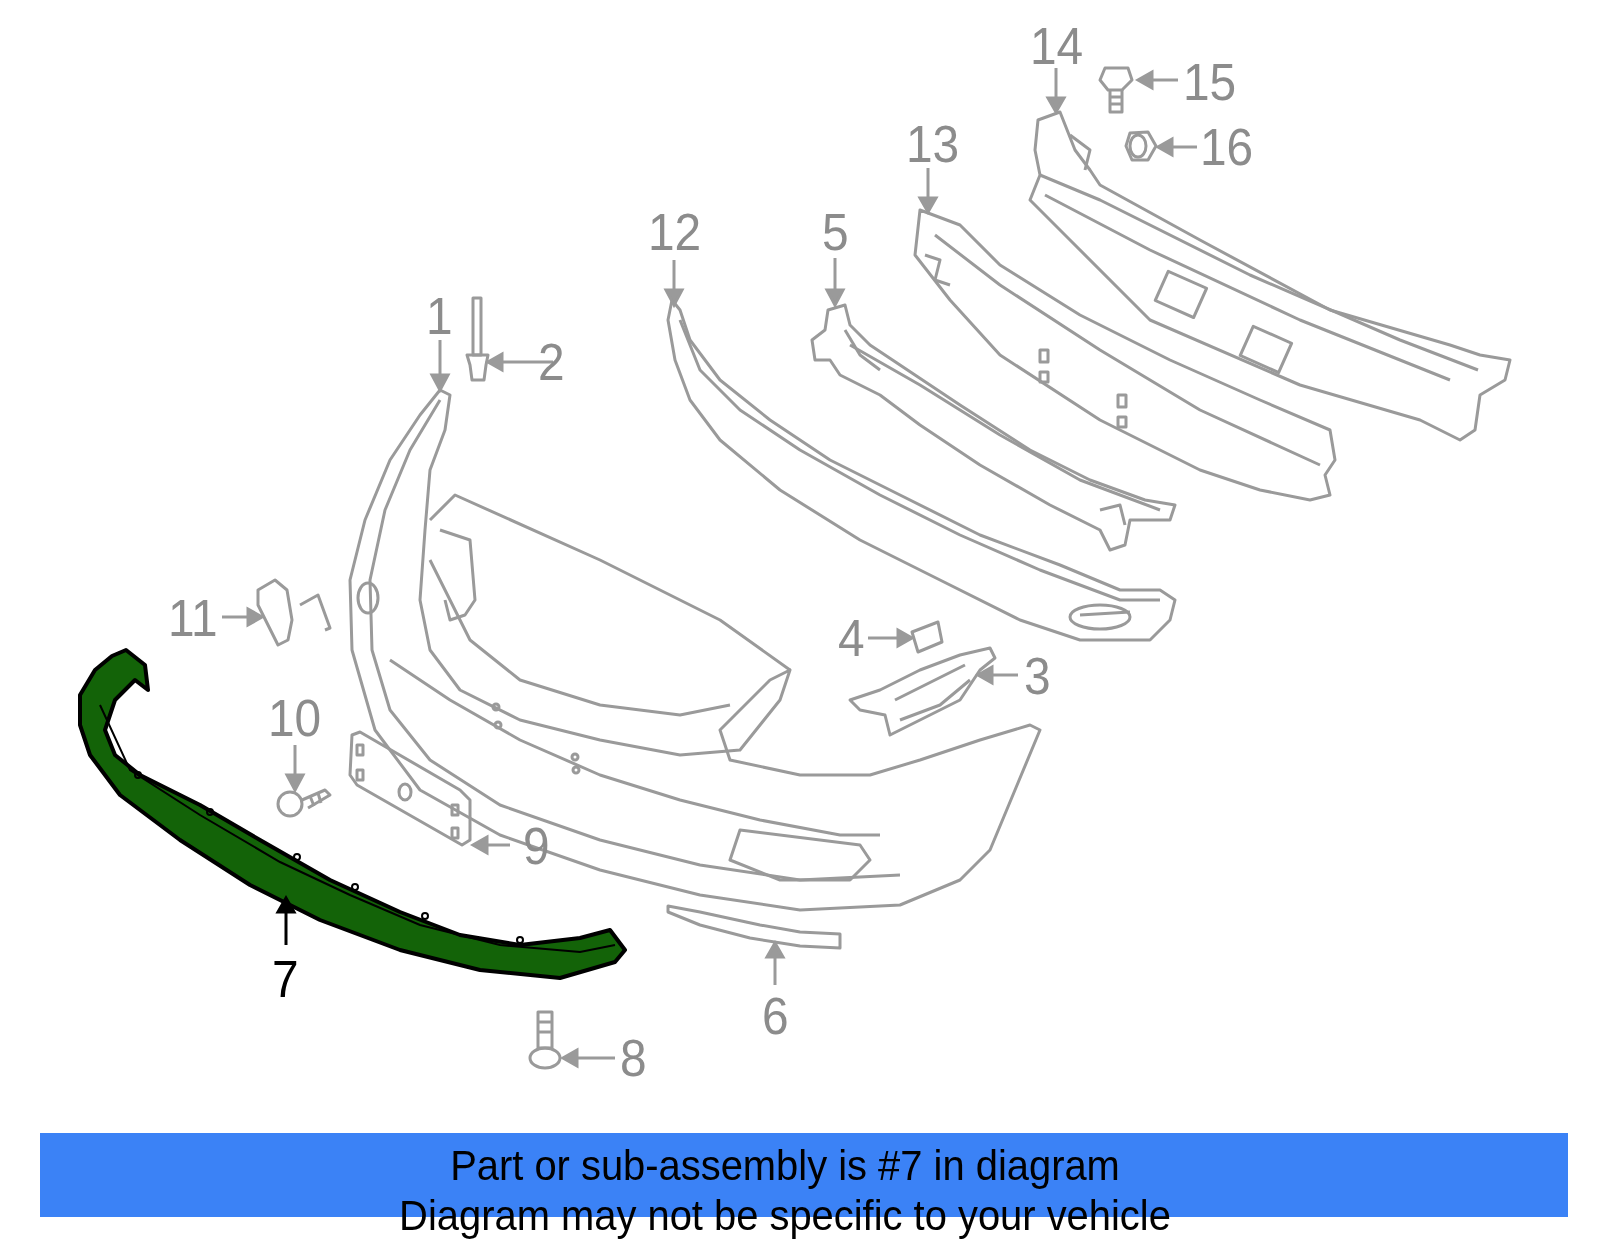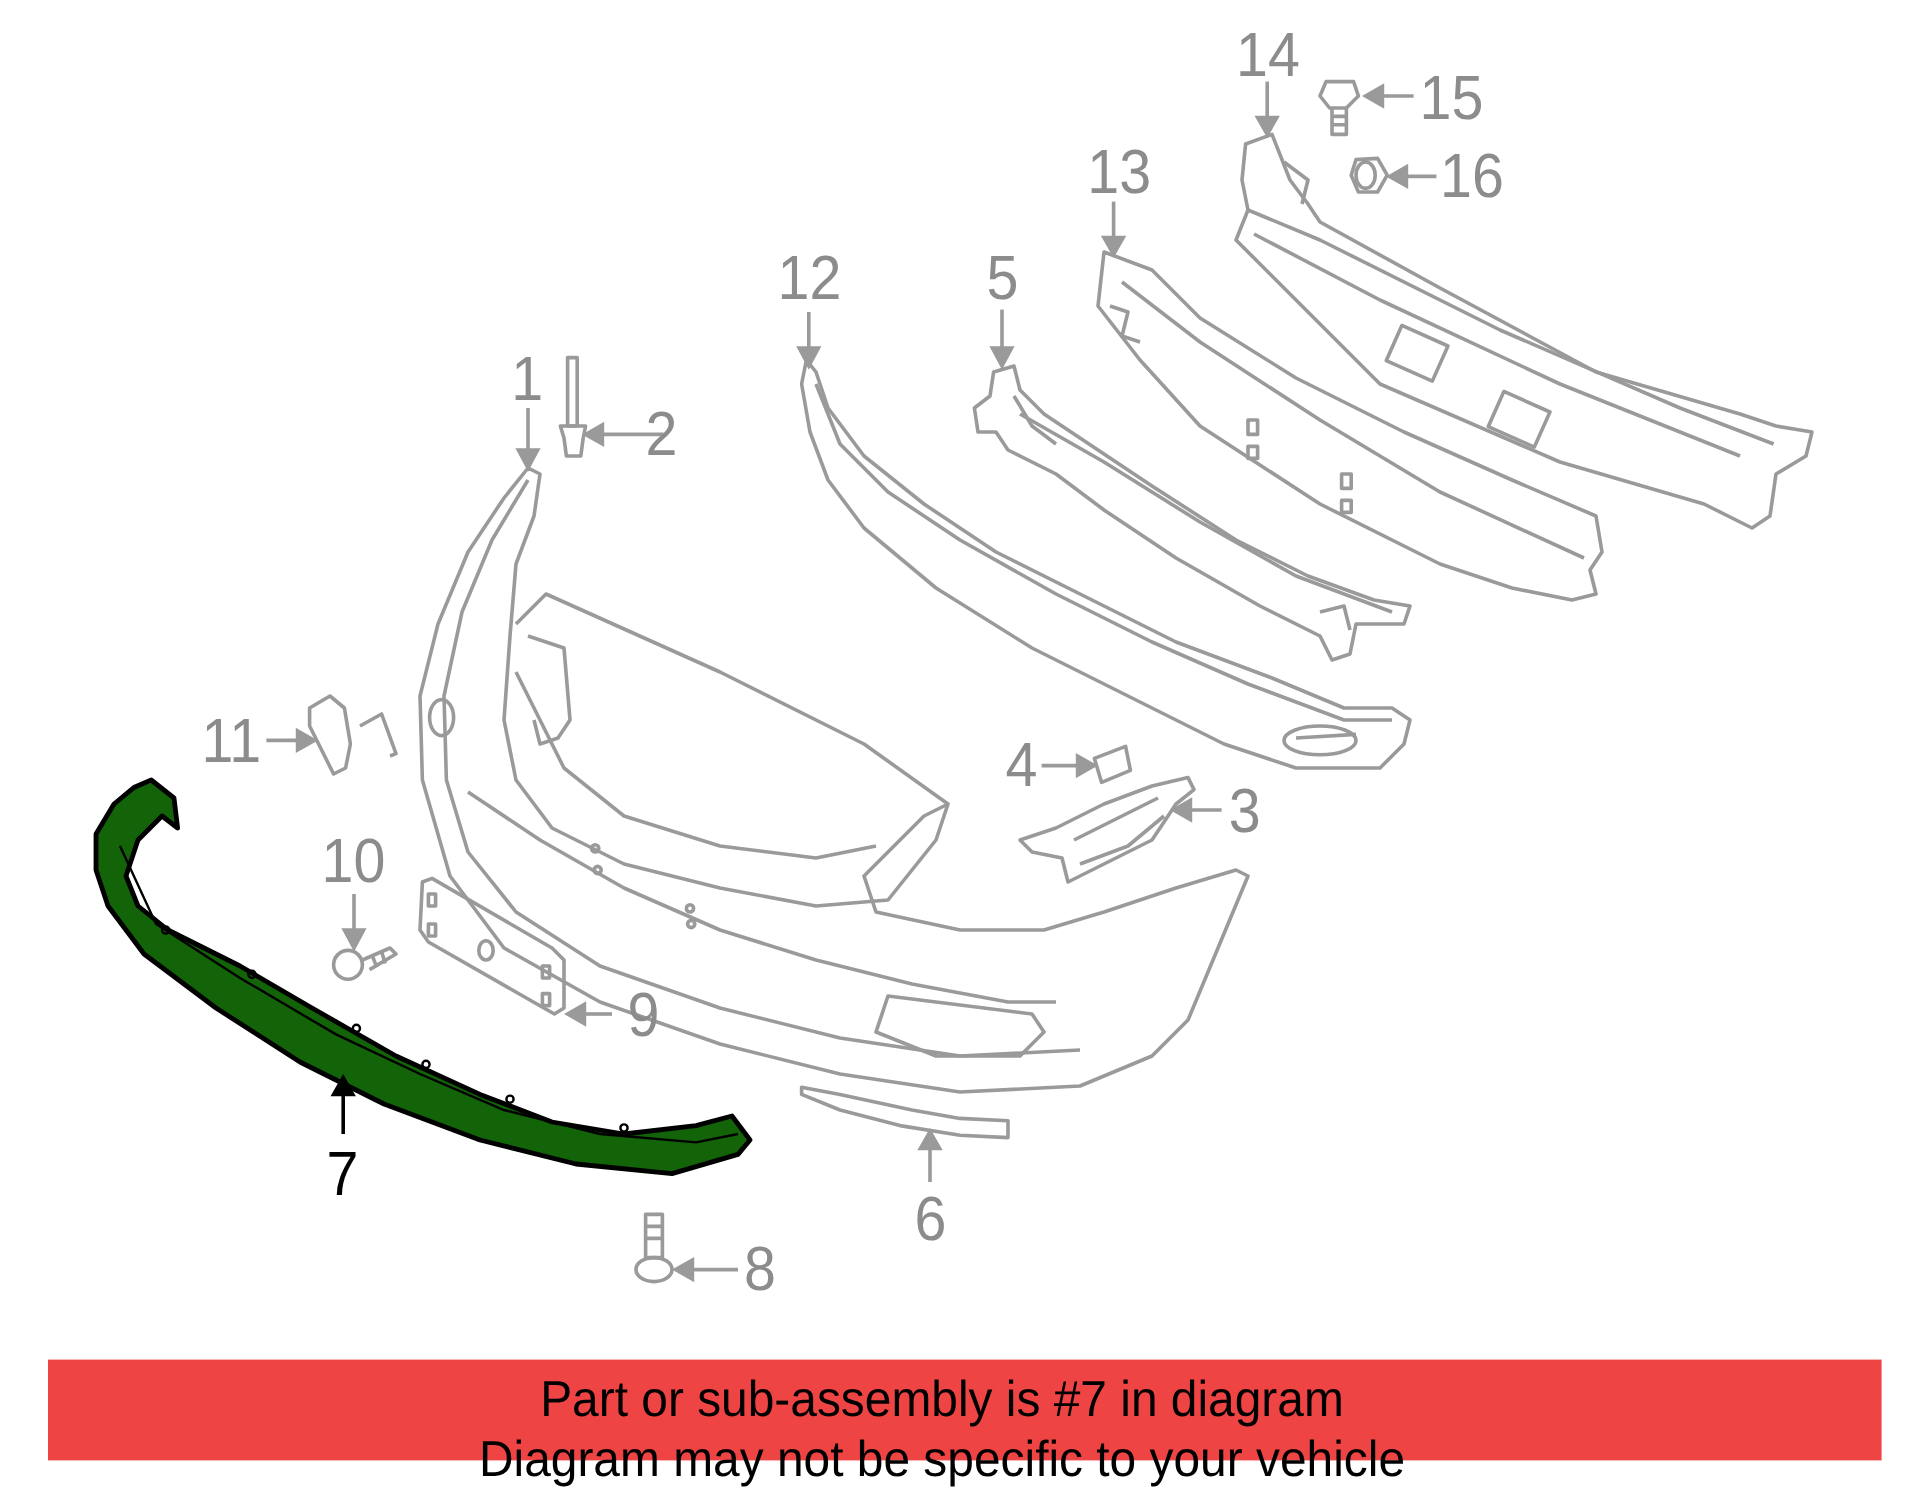--- a/index.html
+++ b/index.html
@@ -1,20 +1,20 @@
 <!DOCTYPE html>
 <html><head>
 <meta charset="utf-8">
 <style>
   html, body { margin:0; padding:0; background:#ffffff; }
   body { width:1600px; height:1249px; position:relative; overflow:hidden; font-family:"Liberation Sans", sans-serif; }
   #diagram { position:absolute; left:0; top:0; width:1600px; height:1249px; }
   .callout { position:absolute; font-family:"Liberation Sans", sans-serif; font-size:52px; color:#8c8c8c; line-height:1; transform:scaleX(0.92); transform-origin:left top; }
   .callout.active { color:#000000; }
-  #banner { position:absolute; left:40px; top:1133px; width:1528px; height:84px; background:#ef4444; }
+  #banner { position:absolute; left:40px; top:1133px; width:1528px; height:84px; background:#3b82f6; }
   #banner .line { position:absolute; left:0; width:1490px; text-align:center; color:#000000; font-size:42px; line-height:1; white-space:nowrap; transform:scaleX(0.95); transform-origin:center; }
   #banner .l1 { top:12px; }
   #banner .l2 { top:62px; }
 </style>
 </head>
 <body>
 
 <svg id="diagram" viewBox="0 0 1600 1249" xmlns="http://www.w3.org/2000/svg">
   <g fill="none" stroke="#9a9a9a" stroke-width="3" stroke-linejoin="round">
 

